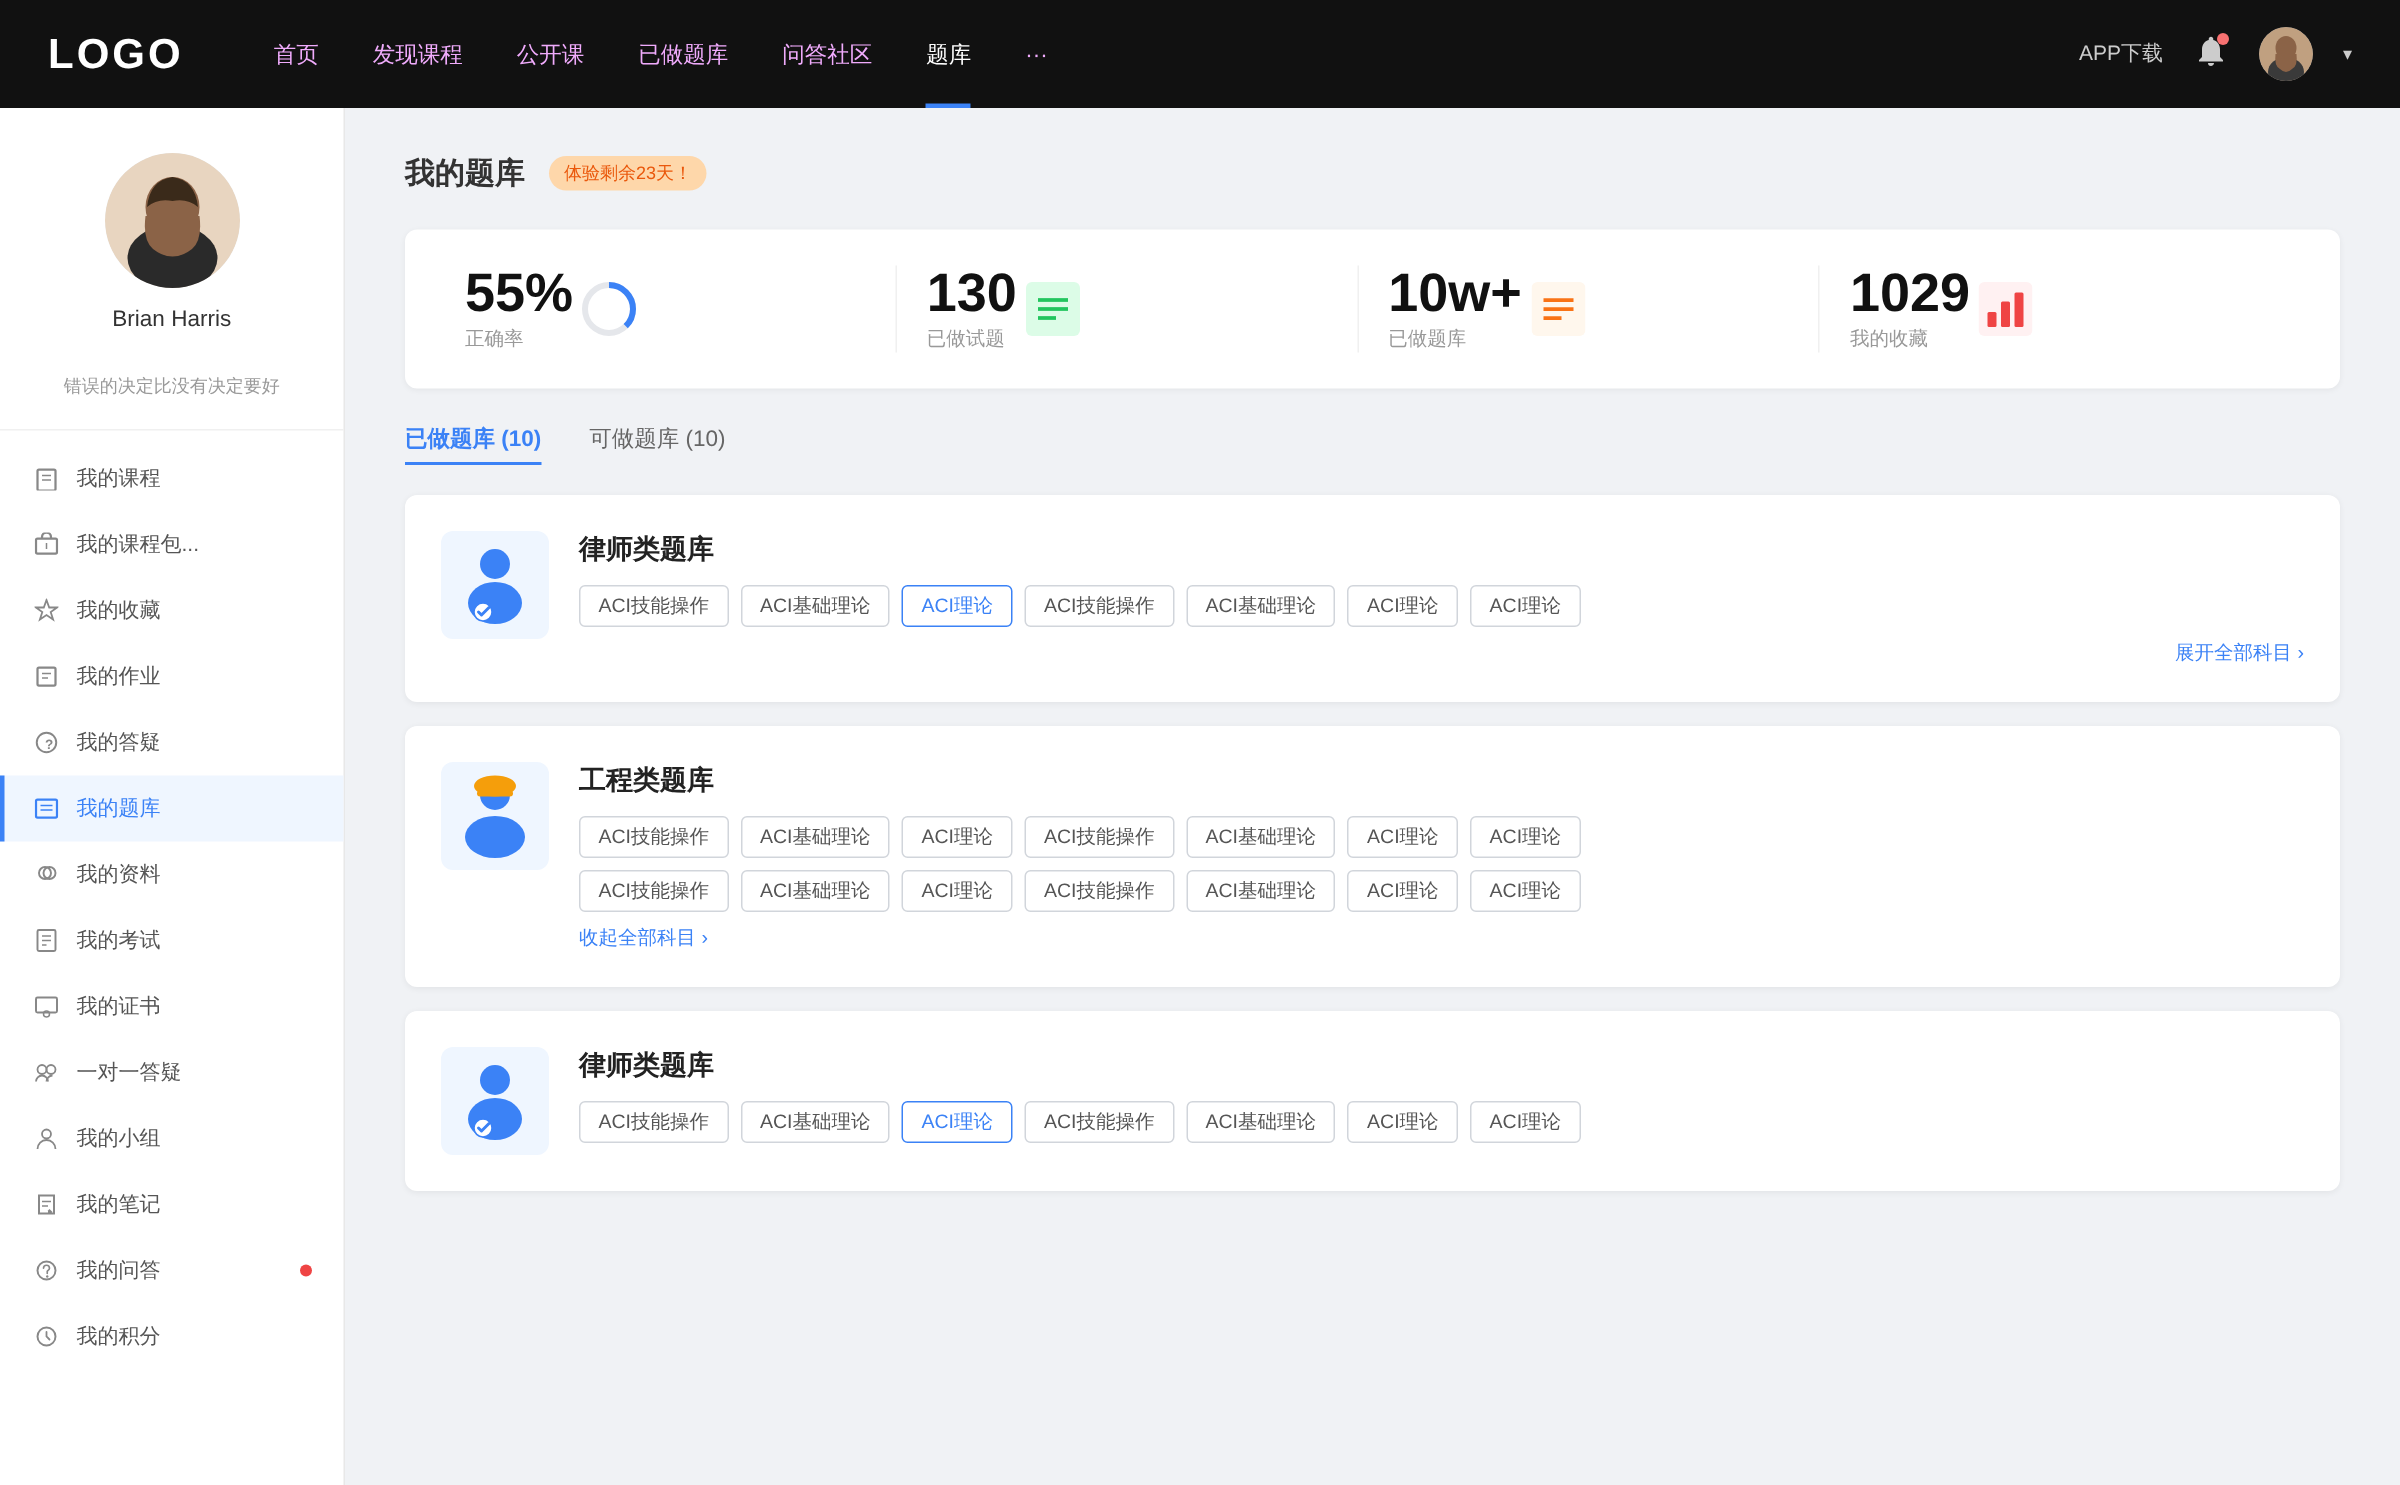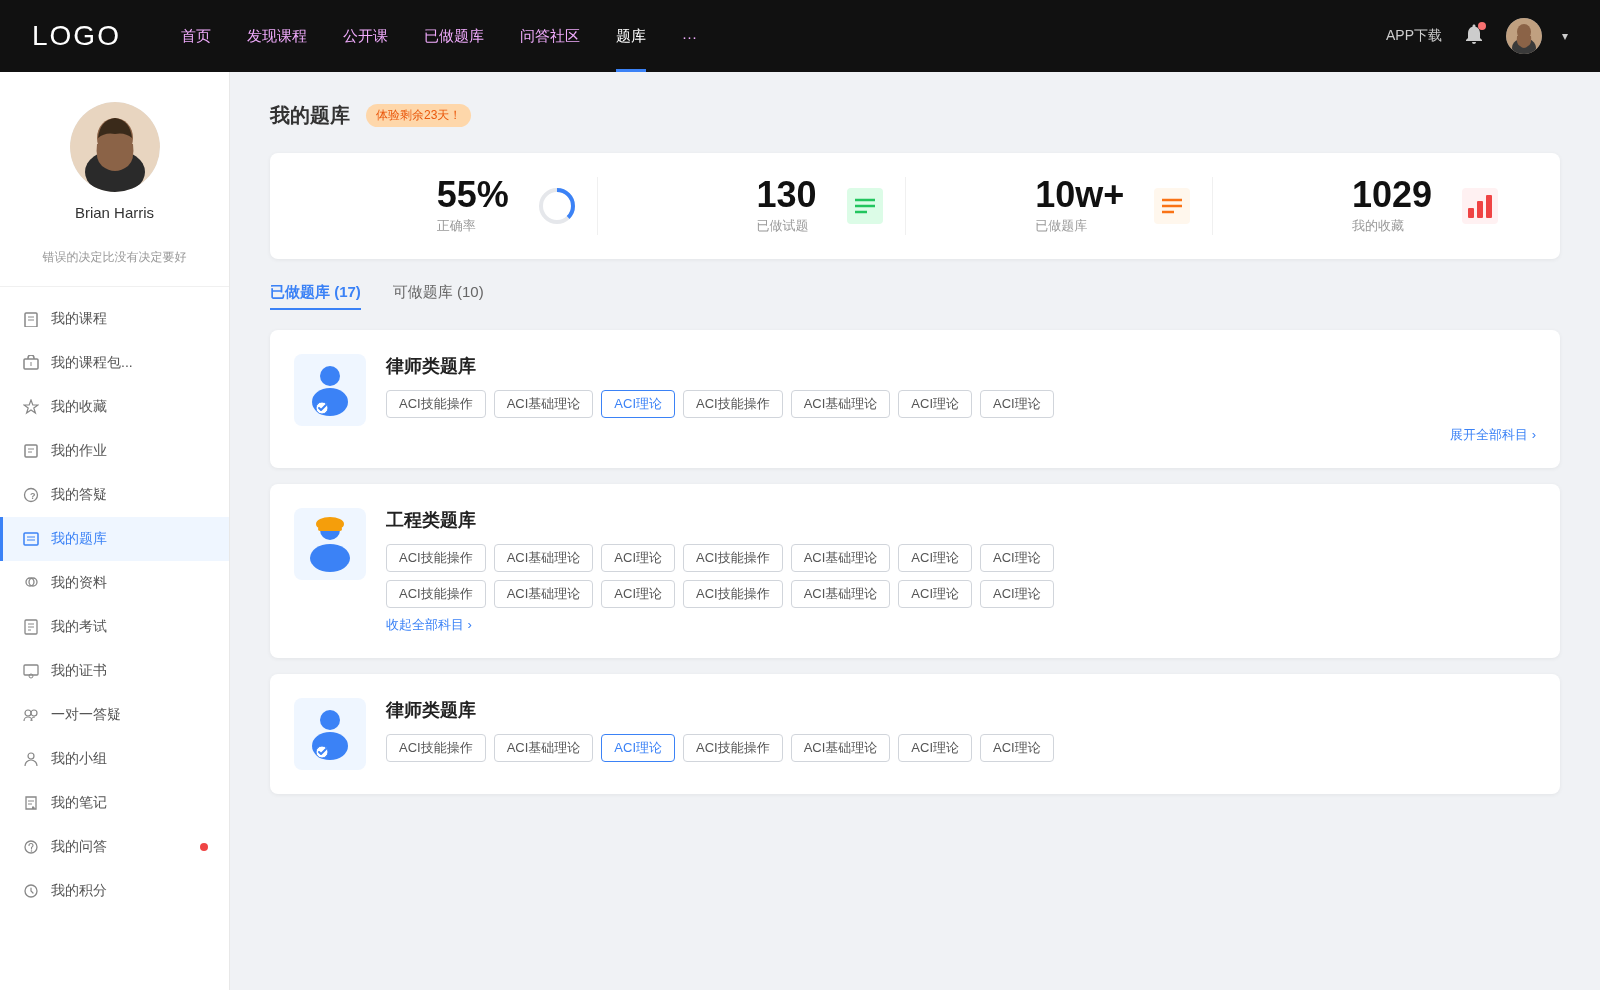--- a/index.html
+++ b/index.html
@@ -12,21 +12,21 @@
       display: flex;
       align-items: center;
       padding: 0 32px;
       position: fixed;
       top: 0; left: 0; right: 0;
       z-index: 100;
     }
     .nav-logo {
       color: #fff;
       font-size: 28px;
-      font-weight: normal;
+      font-weight: bold;
       letter-spacing: 2px;
       margin-right: 60px;
     }
     .nav-links {
       display: flex;
       align-items: center;
       gap: 36px;
       flex: 1;
     }
     .nav-link {
@@ -197,24 +197,23 @@
       border-radius: 8px;
       padding: 24px 40px;
       margin-bottom: 24px;
       box-shadow: 0 1px 4px rgba(0,0,0,0.06);
       gap: 0;
     }
     .stat-item {
       flex: 1;
       display: flex;
       align-items: center;
-      gap: 28px;
+      gap: 4px;
       padding: 0 20px;
       border-right: 1px solid #f0f0f0;
-      justify-content: flex-end;
     }
     .stat-item:first-child { padding-left: 0; }
     .stat-item:last-child { border-right: none; }
     .stat-text {}
     .stat-value {
       font-size: 36px;
       font-weight: 700;
       color: #111;
       line-height: 1;
     }
@@ -585,21 +584,21 @@
             <rect width="36" height="36" rx="4" fill="#fff1f2"></rect>
             <rect x="6" y="20" width="6" height="10" rx="1" fill="#ef4444"></rect>
             <rect x="15" y="13" width="6" height="17" rx="1" fill="#ef4444"></rect>
             <rect x="24" y="7" width="6" height="23" rx="1" fill="#ef4444"></rect>
           </svg>
         </div>
       </div>
     </div>
 
     <div class="tabs-row">
-      <div class="tab active">已做题库 (17)</div>
+      <div class="tab active">已做题库 (10)</div>
       <div class="tab">可做题库 (10)</div>
     </div>
 
     <div class="qbank-card">
       <div class="qbank-header">
         <div class="qbank-icon-wrap">
           <svg width="48" height="52" viewBox="0 0 48 52">
             <circle cx="24" cy="12" r="10" fill="#3b82f6"></circle>
             <ellipse cx="24" cy="38" rx="18" ry="14" fill="#3b82f6"></ellipse>
             <circle cx="16" cy="44" r="6" fill="#fff" stroke="#3b82f6" stroke-width="1"></circle>

